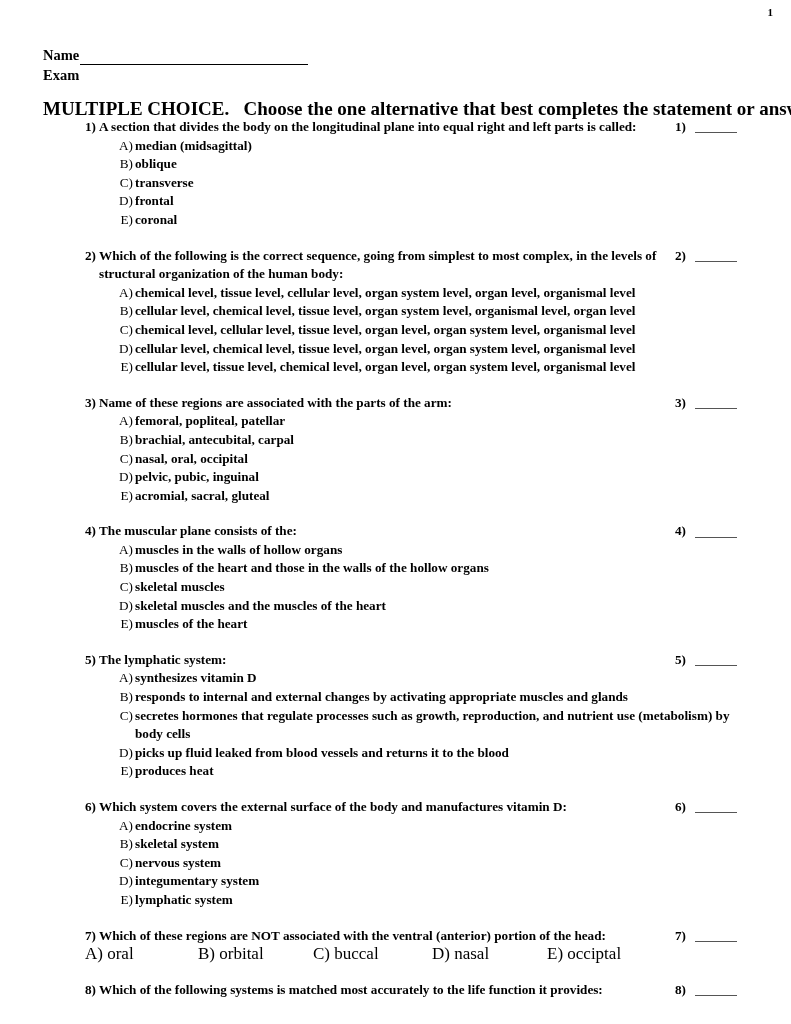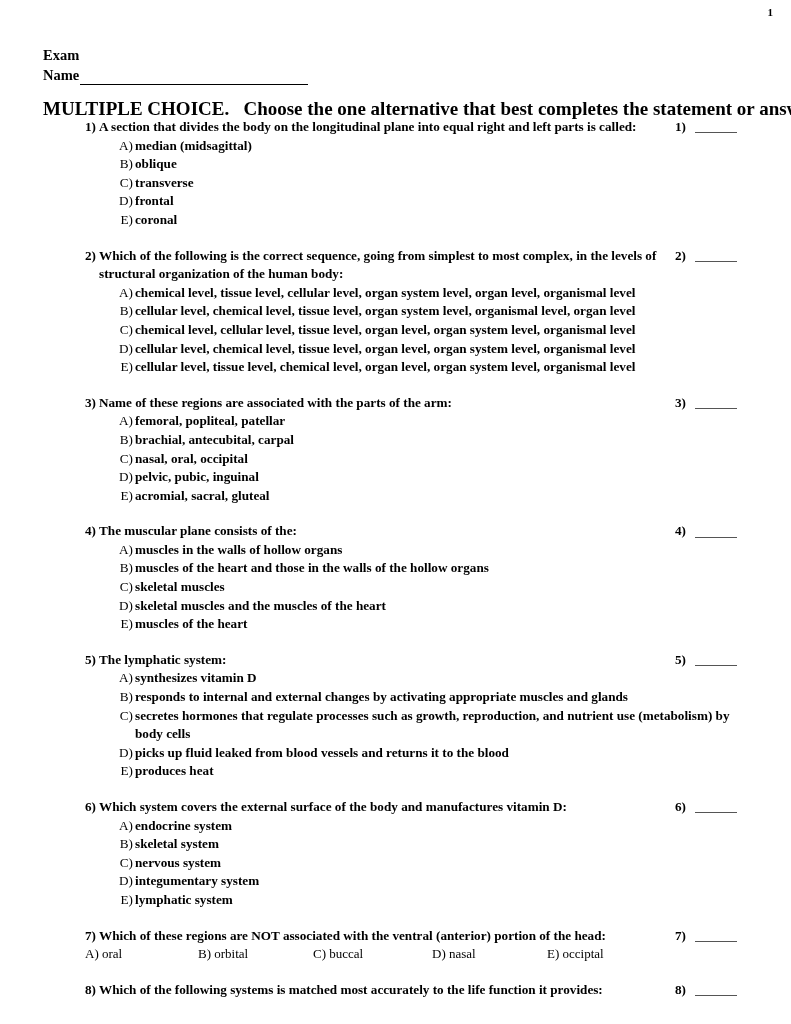--- a/index.html
+++ b/index.html
@@ -120,21 +120,21 @@
     font-weight: normal;
   }
   .opt-cont {
     display: block;
     font-weight: bold;
   }
 
   
   .options-inline {
     padding-left: 33px;
-    font-size: 13px;
+    font-size: 17px;
     line-height: 18.6px;
     position: relative;
     height: 19px;
   }
   .opt-inline {
     position: absolute;
     top: 0;
     white-space: nowrap;
     font-weight: normal;
   }
@@ -161,25 +161,25 @@
 </style>
 </head>
 <body>
 
 <div class="page">
 
   <div class="page-number">1</div>
 
   <div class="header-block">
     <div class="header-line">
-      <span>Exam</span>
+      <span>Name</span>
+      <span class="name-rule"></span>
     </div>
     <div class="header-line">
-      <span>Name</span>
-      <span class="name-rule"></span>
+      <span>Exam</span>
     </div>
   </div>
 
   <div class="instructions">
     <span>MULTIPLE CHOICE.</span>
     &nbsp;
     <span>Choose the one alternative that best completes the statement or answers the question.</span>
   </div>
 
   <div class="questions" id="questions-root">

